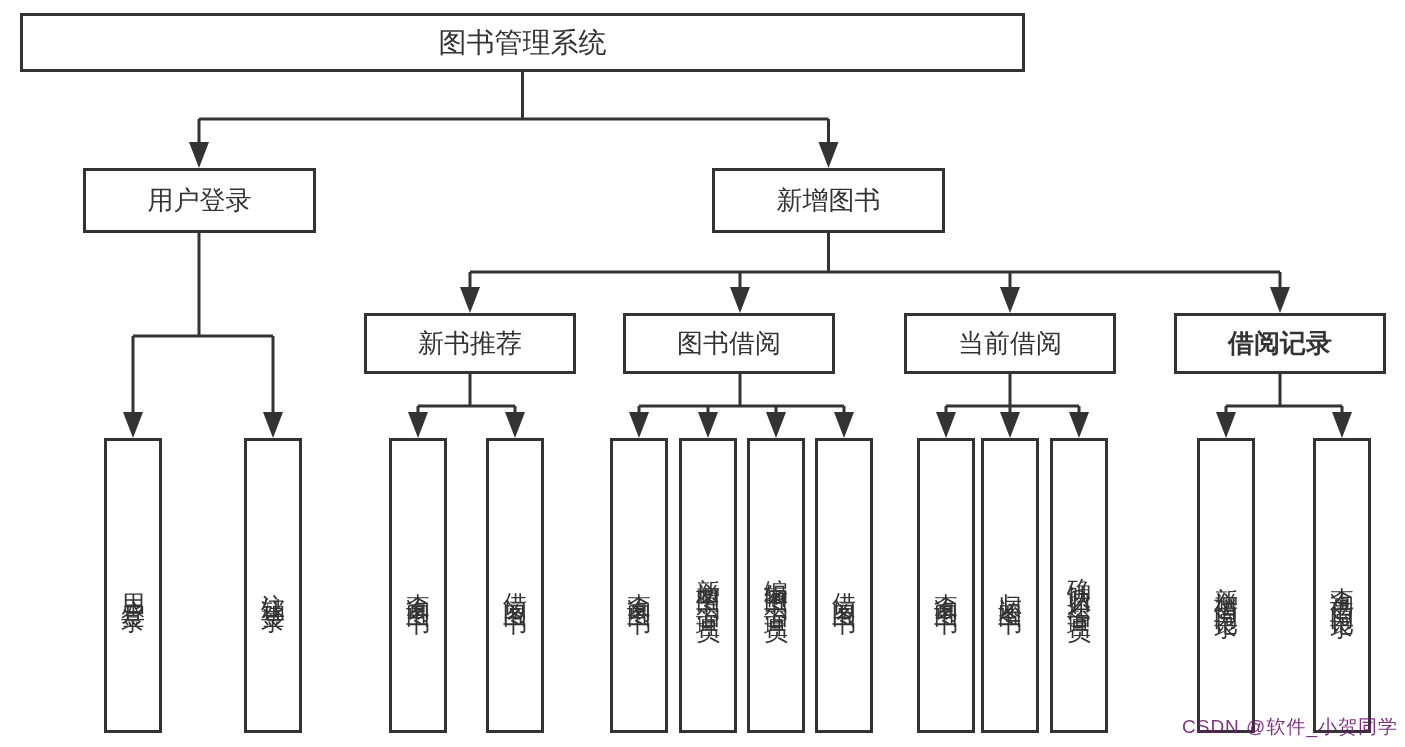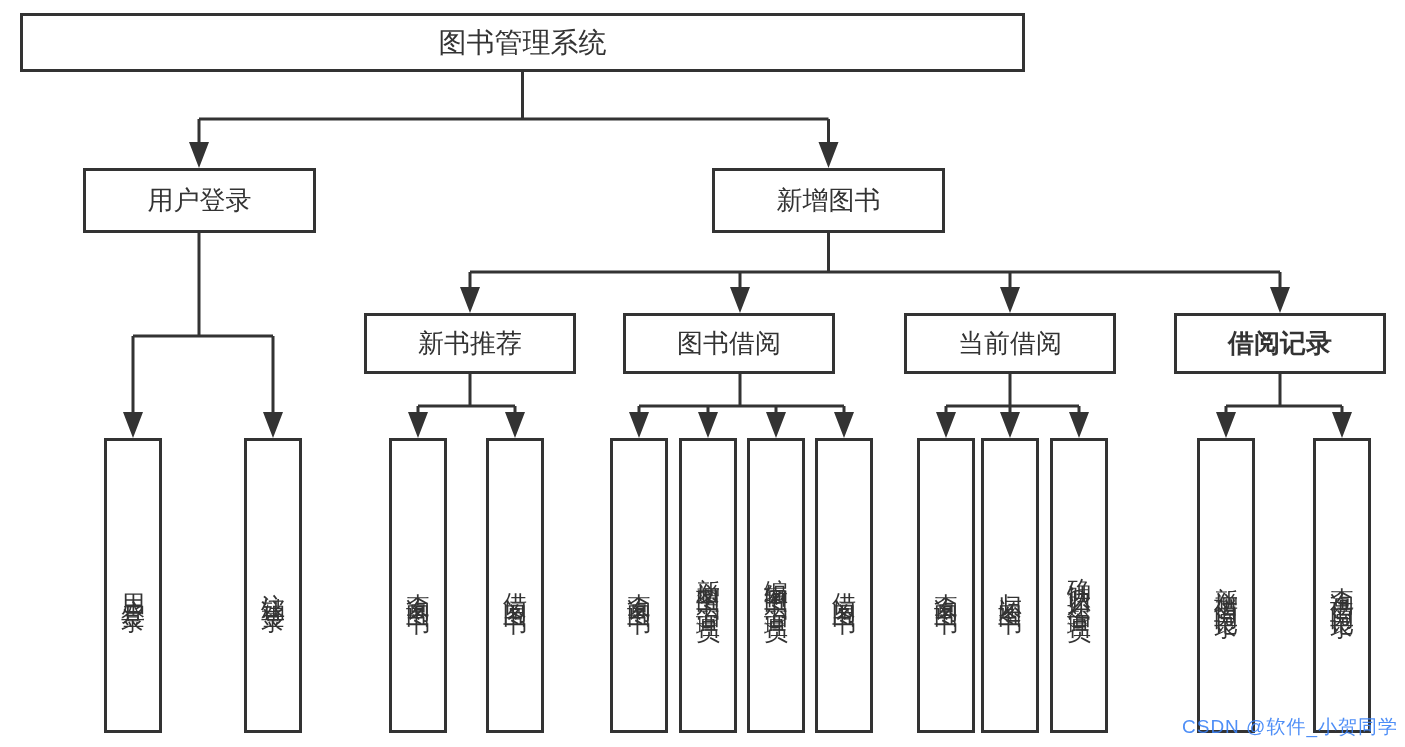--- a/index.html
+++ b/index.html
@@ -165,15 +165,15 @@
   <div class="box leaf lf-3c">编辑图书（管理员）</div>
   <div class="box leaf lf-3d">借阅图书</div>
 
   <div class="box leaf lf-4a">查询图书</div>
   <div class="box leaf lf-4b">归还图书</div>
   <div class="box leaf lf-4c">确认归还（管理员）</div>
 
   <div class="box leaf lf-5a">新增借阅记录</div>
   <div class="box leaf lf-5b">查询借阅记录</div>
 
-  <div class="watermark" style="color: #3b82f6;">CSDN @软件_小贺同学</div>
+  <div class="watermark" style="color: #701a75;">CSDN @软件_小贺同学</div>
 
 </div>
 
 </body></html>

